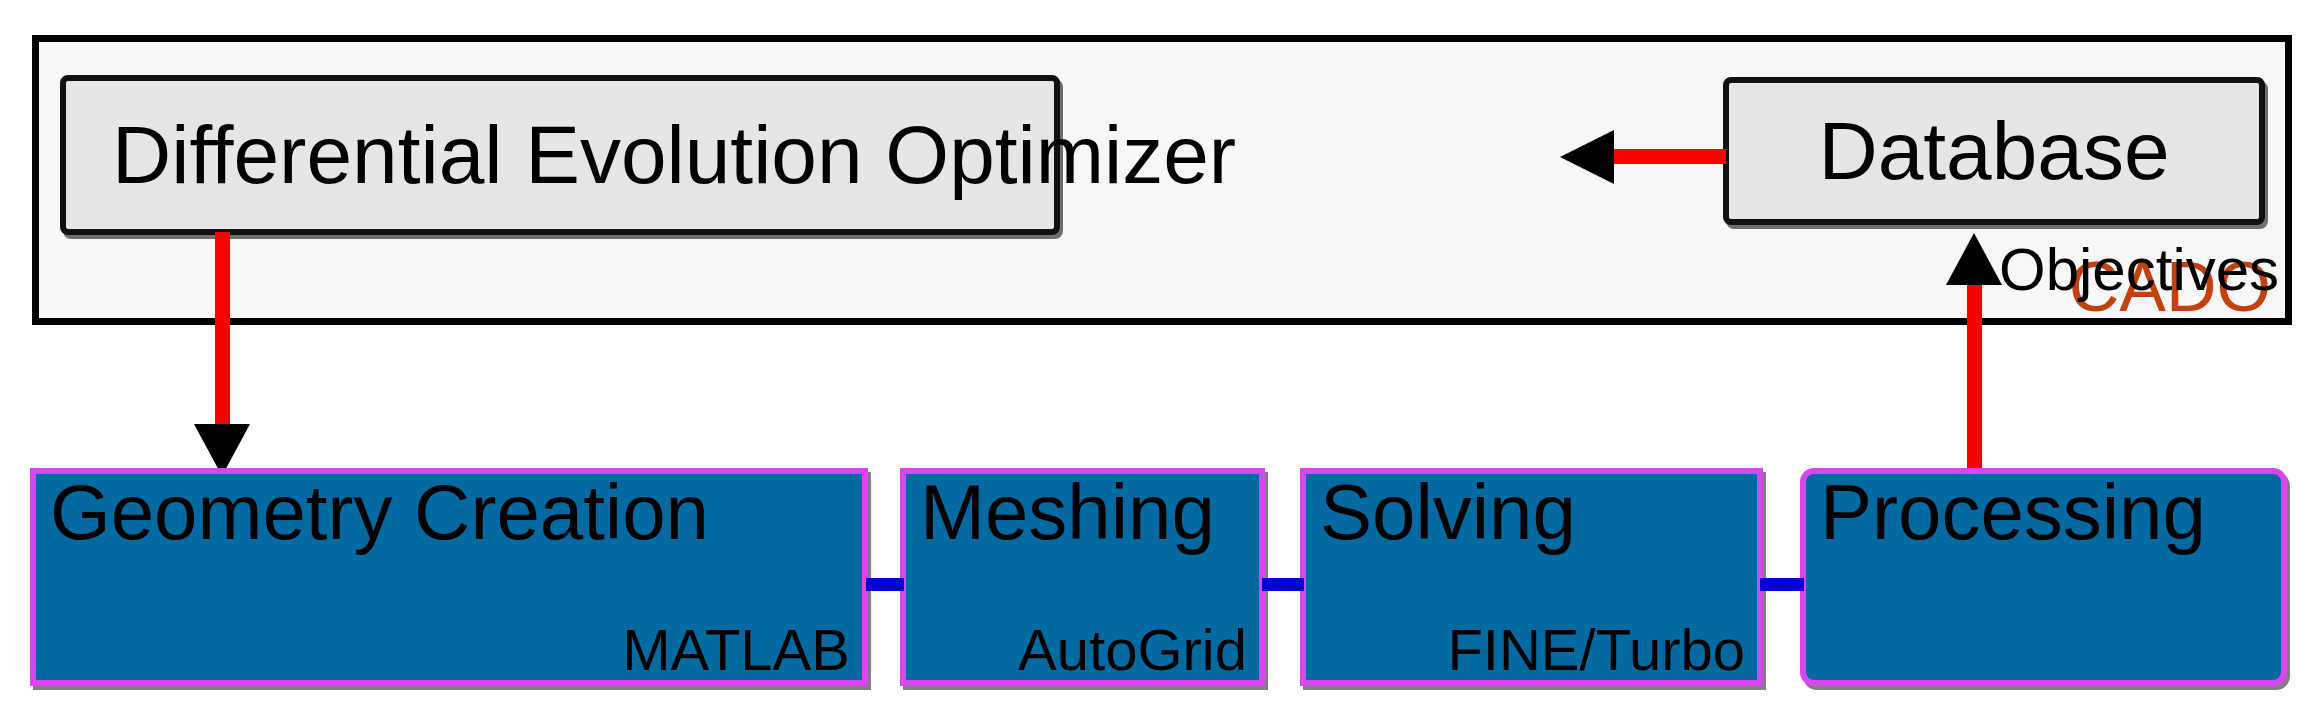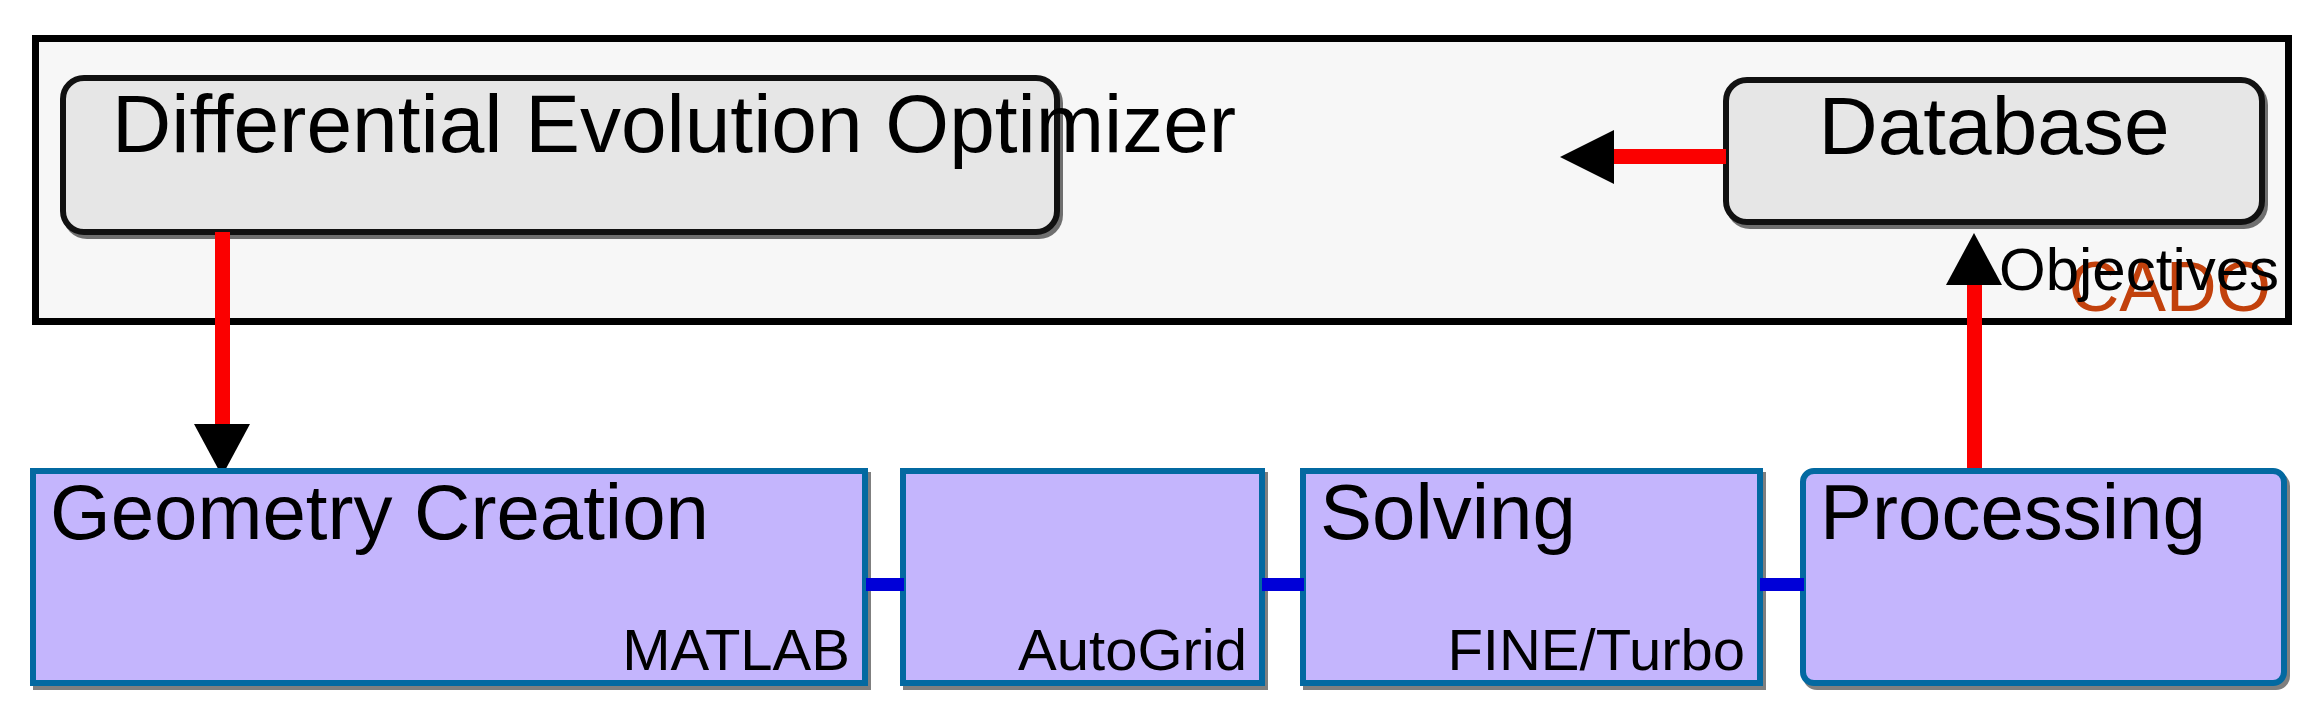--- a/index.html
+++ b/index.html
@@ -37,23 +37,24 @@
     line-height: 58px;
     color: #c2410c;
     white-space: nowrap;
   }
 
   
   .round-box {
     position: absolute;
     background: #e6e6e6;
     border: 6px solid #111111;
-    border-radius: 24px;
+    border-radius: 8px;
     box-sizing: border-box;
     display: flex;
+    align-items: center;
     box-shadow: 3px 4px 0 rgba(0,0,0,0.55);
   }
   .round-box .rb-title {
     font-size: 82px;
     line-height: 86px;
     color: #000000;
     white-space: nowrap;
     padding-left: 46px;
   }
   .box-optimizer {
@@ -74,22 +75,22 @@
   }
   .box-database .rb-title {
     padding-left: 0;
   }
 
   
   .tool-box {
     position: absolute;
     top: 468px;
     height: 218px;
-    background: #c4b5fd;
-    border: 6px solid #0369a1;
+    background: #0369a1;
+    border: 6px solid #d946ef;
     box-sizing: border-box;
     box-shadow: 3px 4px 0 rgba(0,0,0,0.5);
   }
   .tool-title {
     position: absolute;
     left: 14px;
     top: -8px;
     font-size: 78px;
     line-height: 92px;
     color: #000000;
@@ -216,20 +217,21 @@
   <div class="arrow-up"></div>
 
   <div class="edge-label lbl-objectives">Objectives</div>
 
   <div class="tool-box tb-geometry">
     <span class="tool-title">Geometry Creation</span>
     <span class="tool-sub">MATLAB</span>
   </div>
 
   <div class="tool-box tb-meshing">
+    <span class="tool-title">Meshing</span>
     <span class="tool-sub">AutoGrid</span>
   </div>
 
   <div class="tool-box tb-solving">
     <span class="tool-title">Solving</span>
     <span class="tool-sub">FINE/Turbo</span>
   </div>
 
   <div class="tool-box tb-processing">
     <span class="tool-title">Processing</span>

